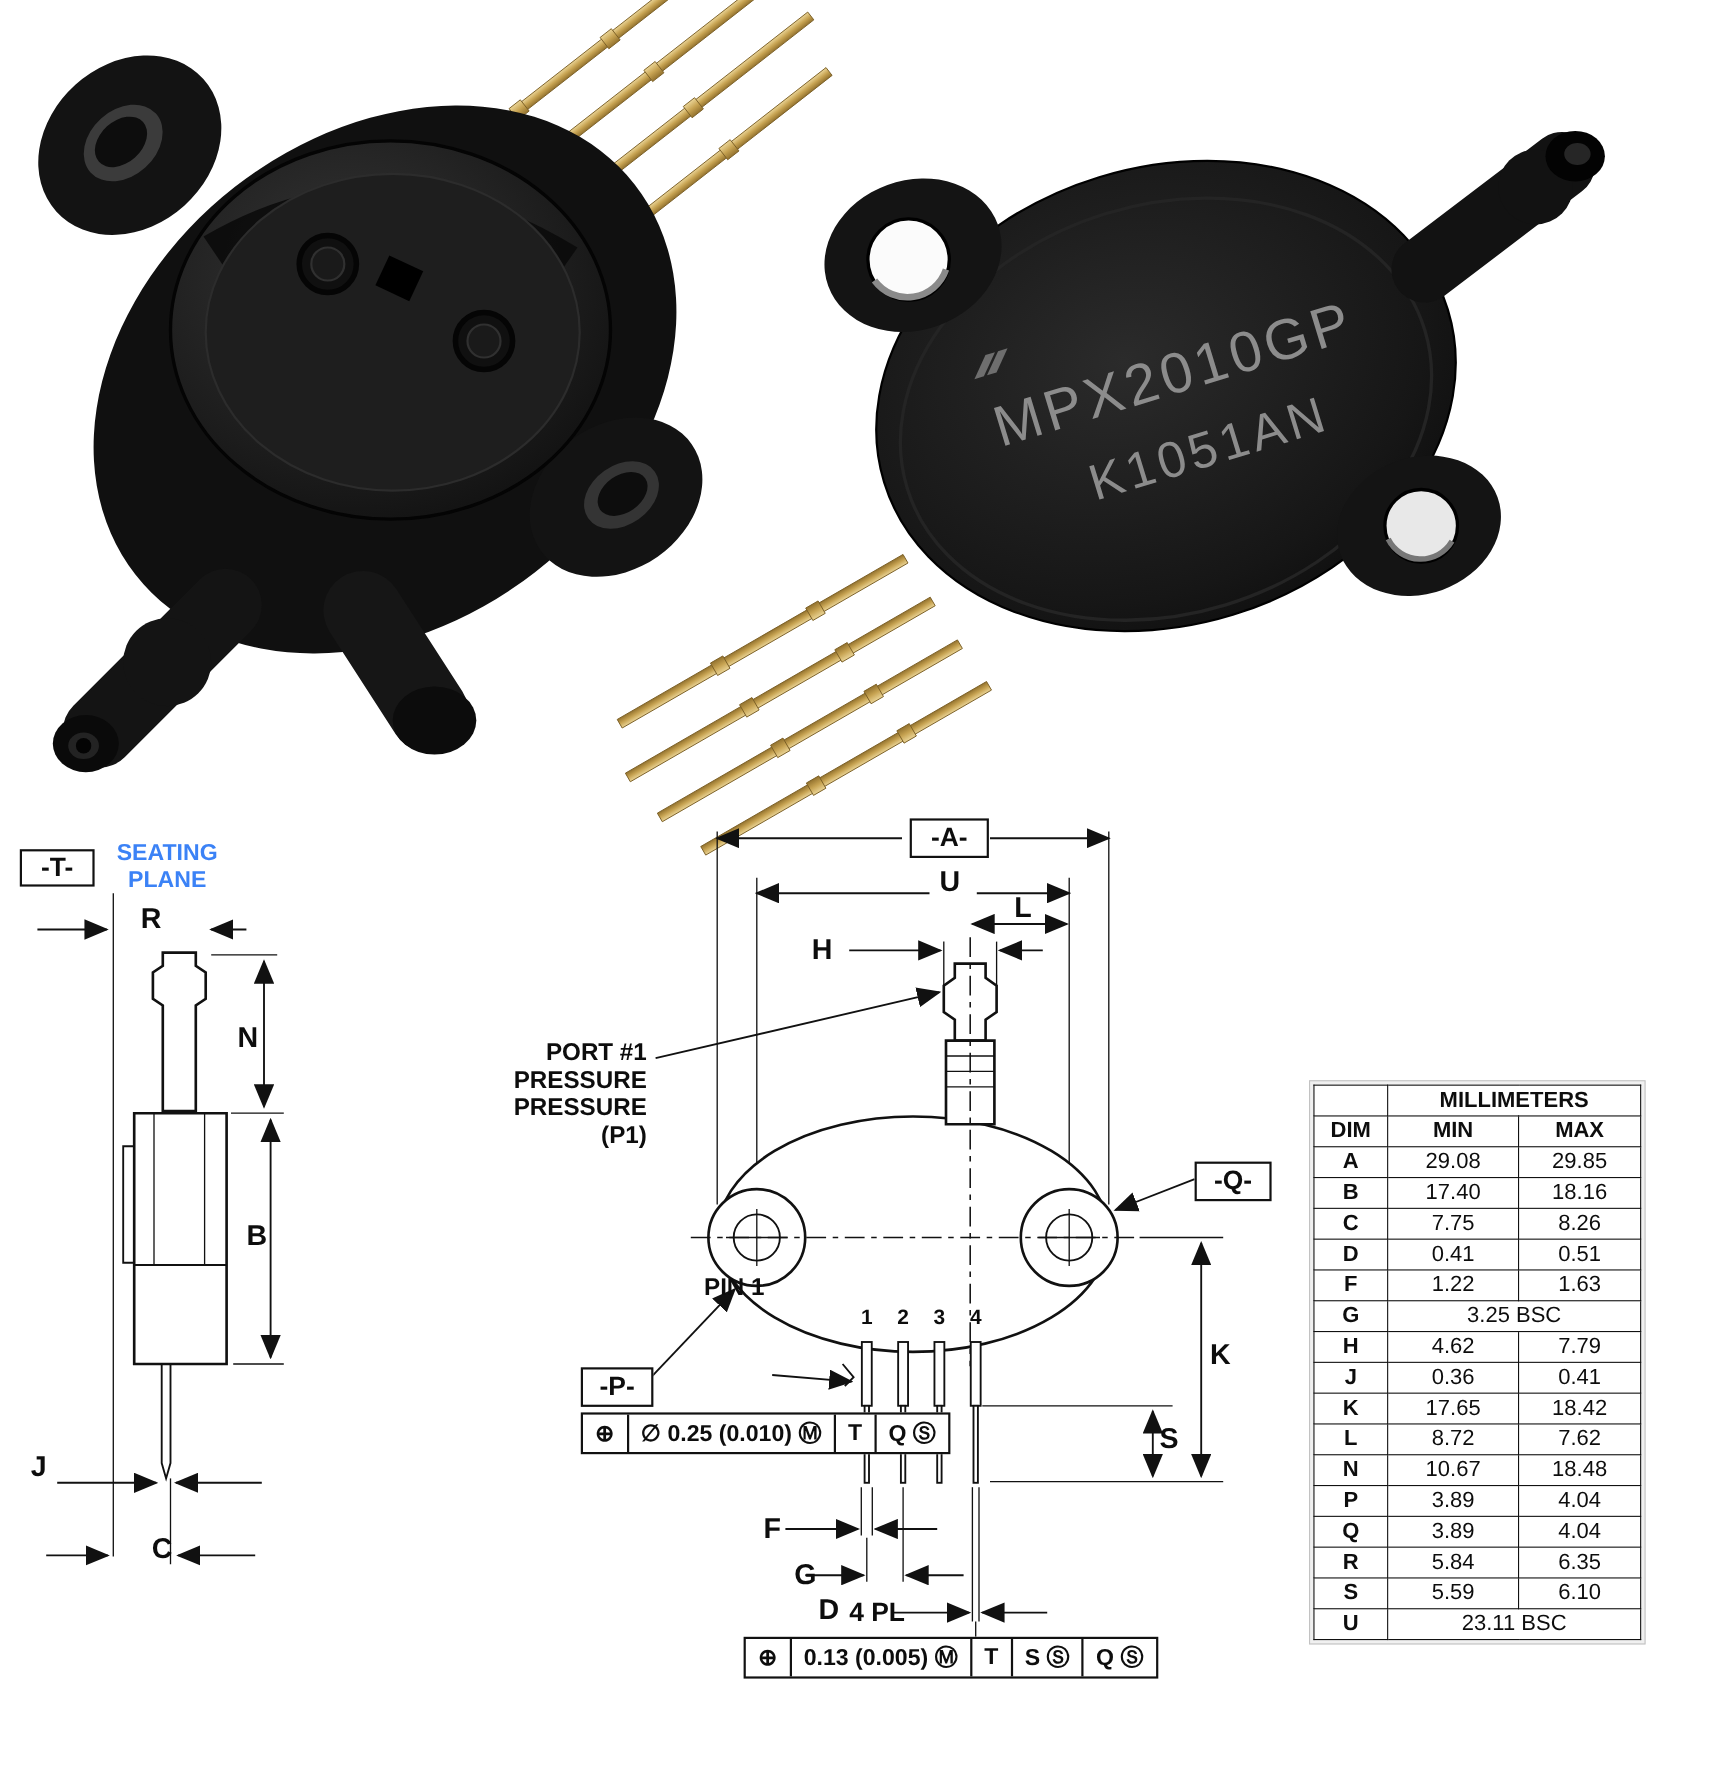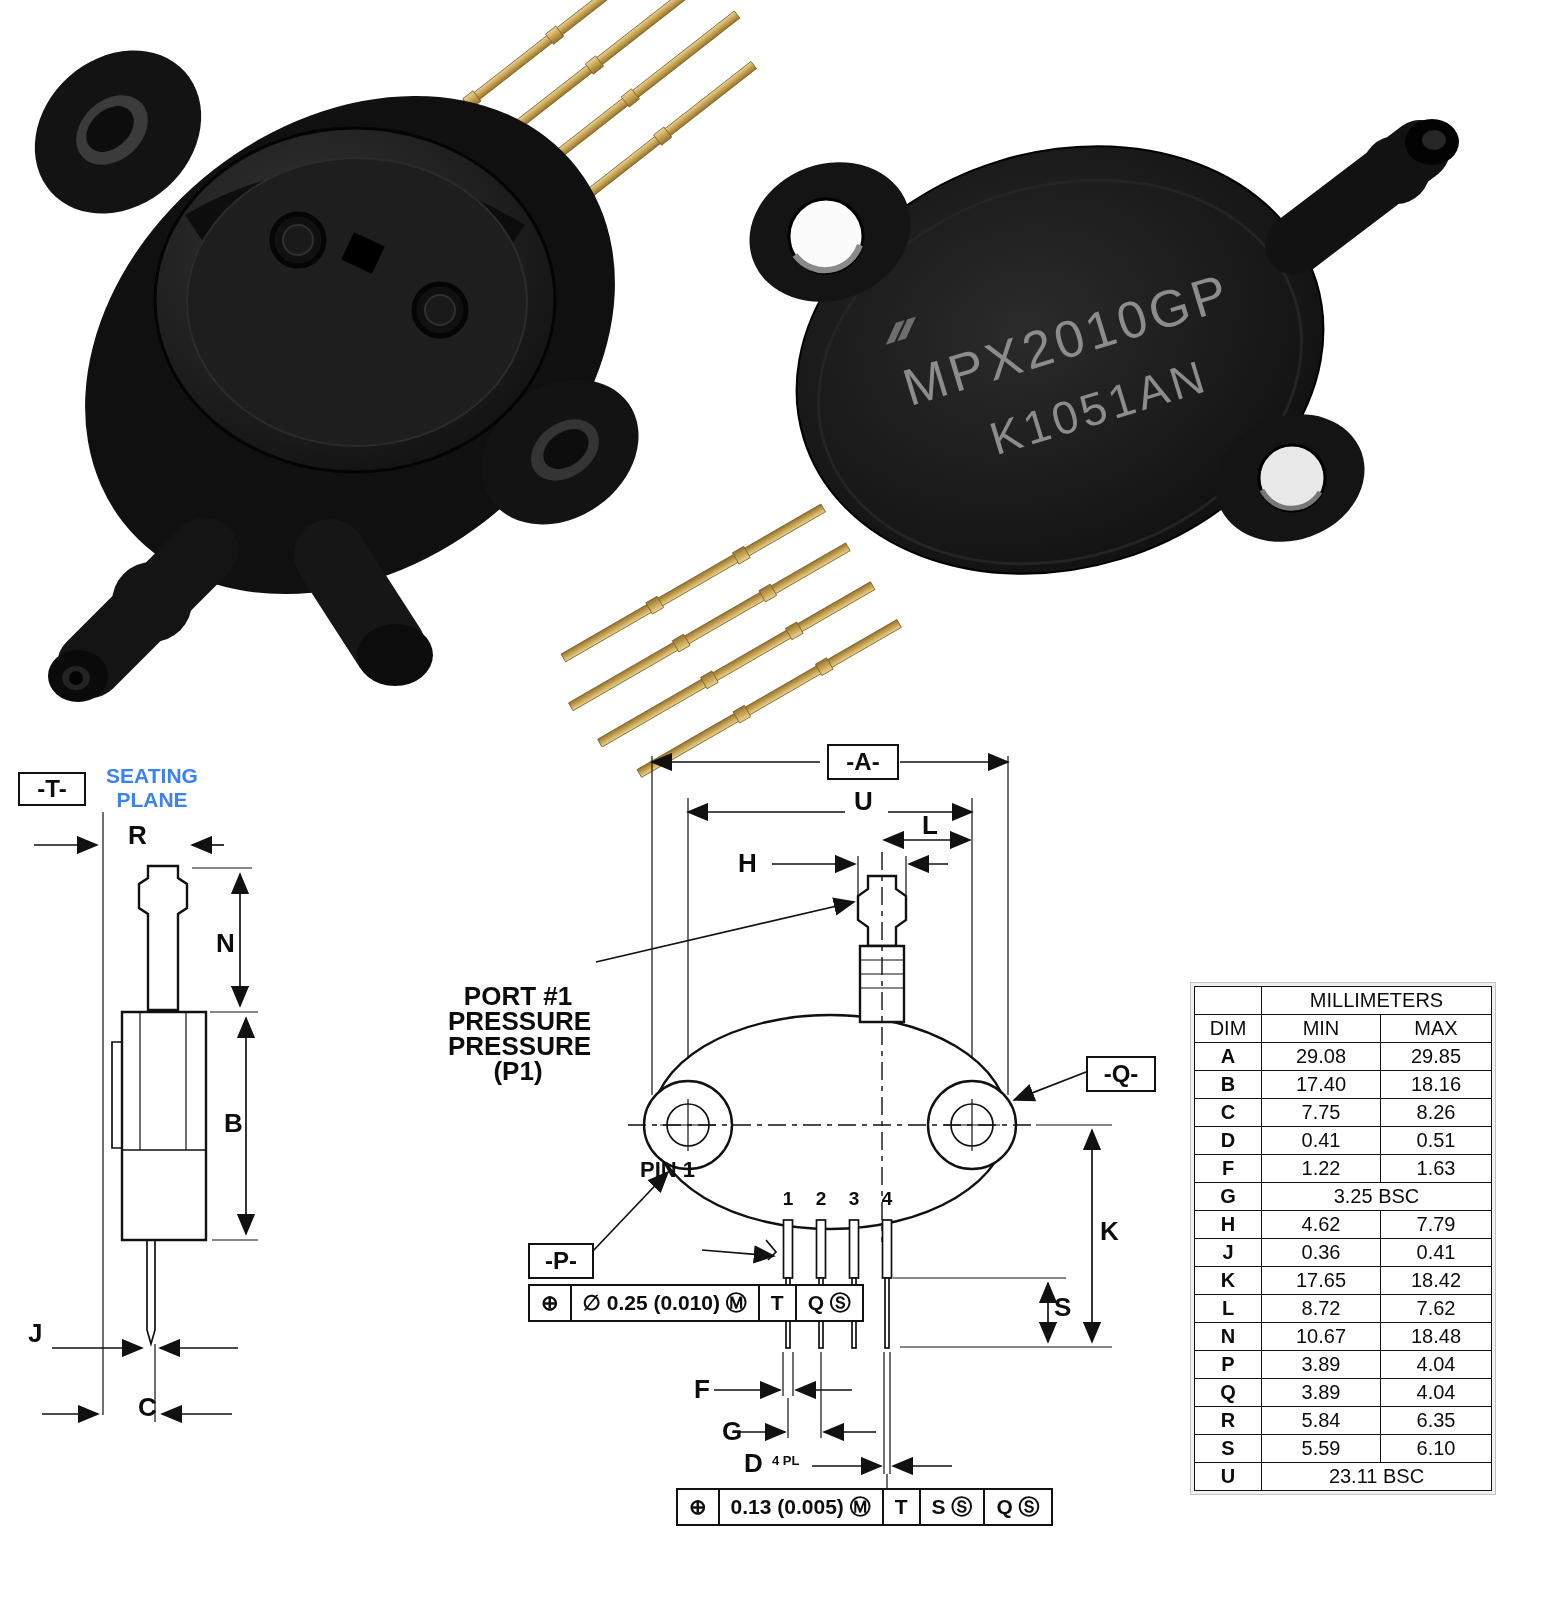--- a/index.html
+++ b/index.html
@@ -1,33 +1,33 @@
 <!DOCTYPE html>
 <html><head>
 <meta charset="utf-8">
 <style>
   html,body{margin:0;padding:0;background:#fff;}
   .stage{position:relative;width:1564px;height:1616px;background:#ffffff;overflow:hidden;
          font-family:"Liberation Sans",sans-serif;color:#0d0d0d;}
   .layer{position:absolute;left:0;top:0;}
   .lbl{position:absolute;font-weight:bold;color:#0d0d0d;white-space:nowrap;}
-  .sz26{font-size:26px;} .sz22{font-size:22px;} .sz21{font-size:21px;} .sz20{font-size:13px;}
+  .sz26{font-size:26px;} .sz22{font-size:22px;} .sz21{font-size:21px;} .sz20{font-size:24px;}
   .datum{position:absolute;border:2.4px solid #111;background:#fff;display:flex;align-items:center;
          justify-content:center;font-weight:bold;font-size:24px;}
   .wraplbl{position:absolute;font-weight:bold;color:#3b82f6;text-align:center;line-height:24px;}
-  .portlines{position:absolute;font-weight:bold;color:#0d0d0d;text-align:center;line-height:25px;font-size:26px;width:140px;margin-top:40px;}
+  .portlines{position:absolute;font-weight:bold;color:#0d0d0d;text-align:right;line-height:25px;font-size:22px;width:140px;}
   .pinnum{position:absolute;font-weight:bold;font-size:19px;transform:translateX(-50%);}
   .fcf{position:absolute;display:flex;align-items:stretch;border:2.2px solid #111;background:#fff;}
   .fcf .c{display:flex;align-items:center;justify-content:center;padding:3px 11px;font-size:21px;
           font-weight:bold;border-right:2.2px solid #111;white-space:nowrap;}
   .fcf .c:last-child{border-right:none;}
   .tblwrap{position:absolute;left:1190px;top:982px;background:#f0f0f0;padding:3px;border:1px solid #c2c2c2;}
   .dims{border-collapse:collapse;background:#fff;}
   .dims th,.dims td{border:1.9px solid #111;font-size:20px;text-align:center;padding:2px 7px;}
-  .dims th{font-weight:normal;}
+  .dims th{font-weight:bold;}
   .dims td{font-weight:normal;}
   .dims td.d{font-weight:bold;}
   .dims th.cd{width:52px;} .dims th.cmin{width:104px;} .dims th.cmax{width:96px;}
   svg .ol{fill:#ffffff;stroke:#111;stroke-width:2.4;}
   svg .ln{stroke:#111;stroke-width:1.7;fill:none;}
   svg .thin{stroke:#111;stroke-width:1.2;fill:none;}
   svg .dash{stroke:#111;stroke-width:1.4;fill:none;stroke-dasharray:18 6 5 6;}
   svg .pin{stroke:#111;stroke-width:1.7;fill:#fff;}
   svg .mark{font-family:"Liberation Sans",sans-serif;letter-spacing:4px;fill:#8c8c8c;}
 </style>

